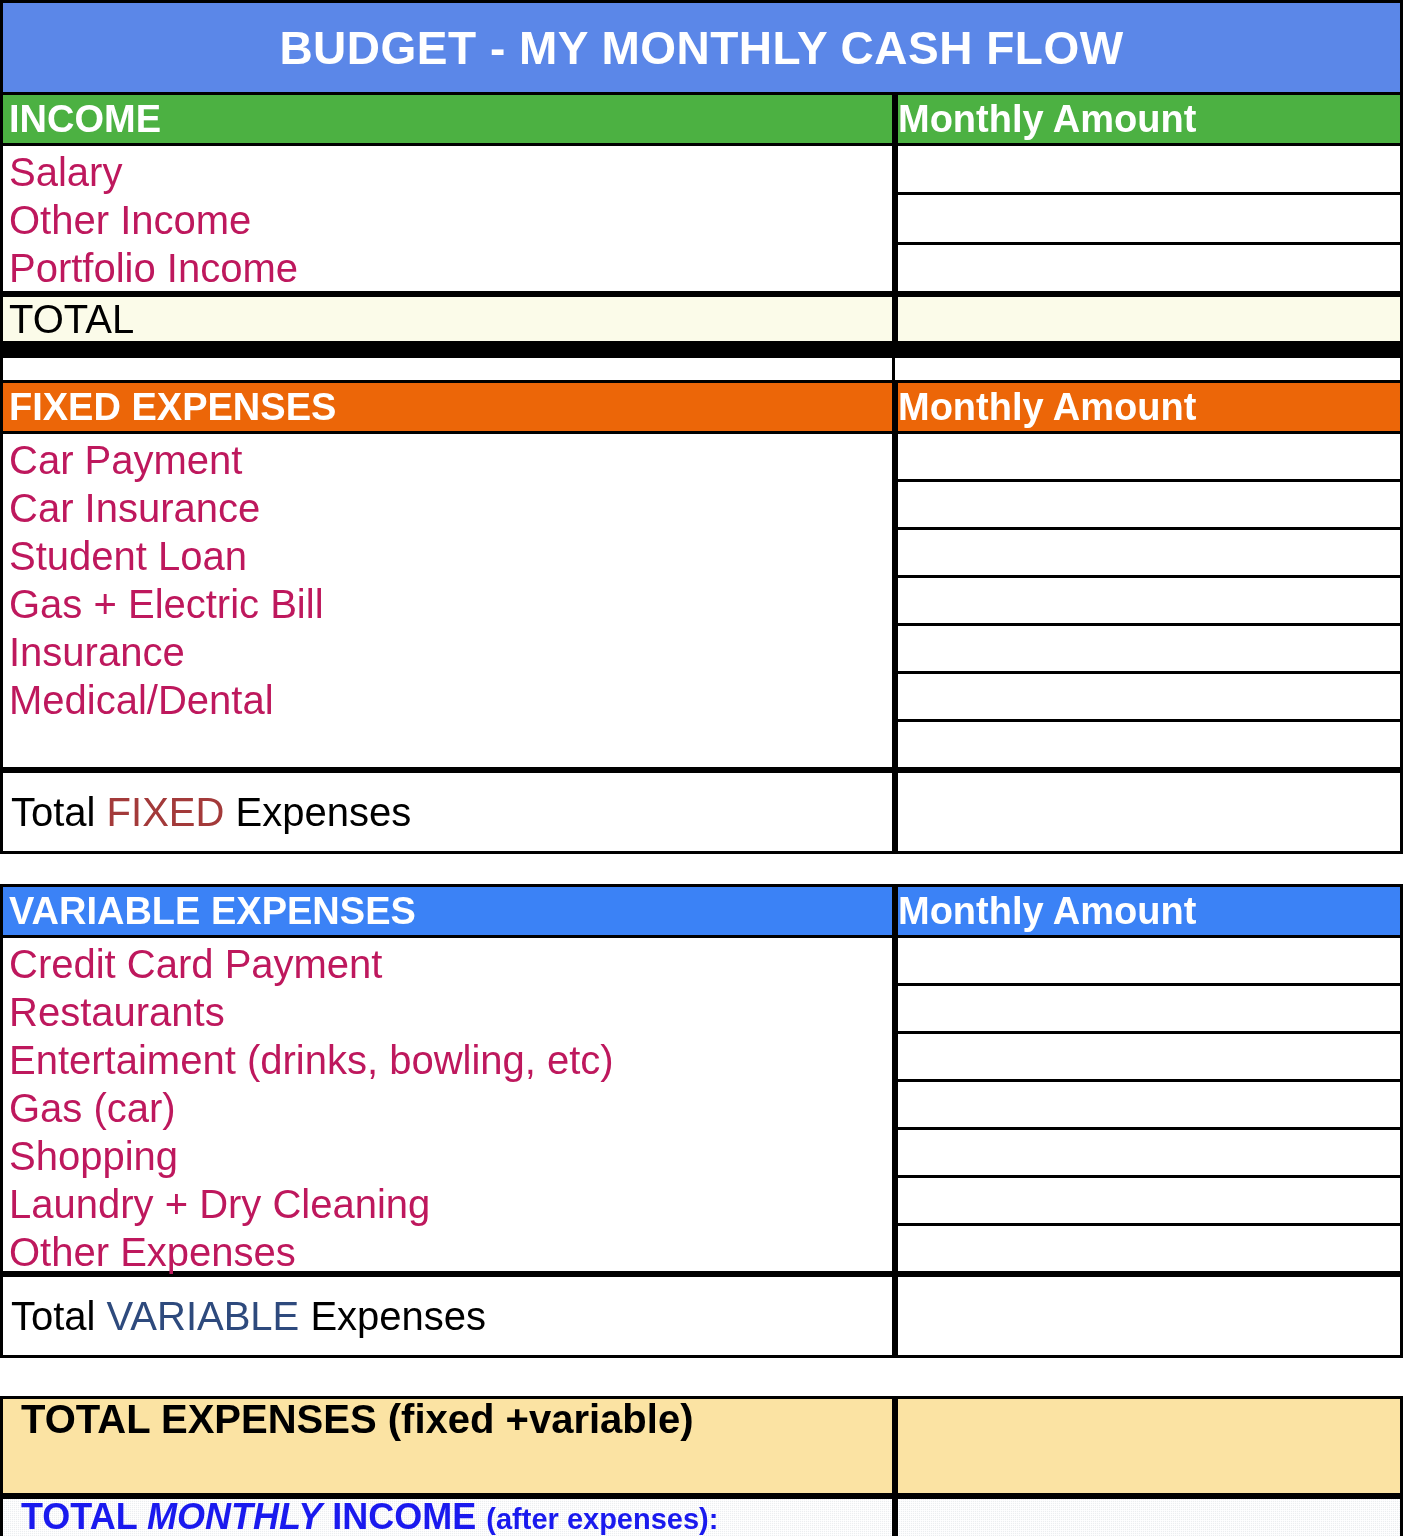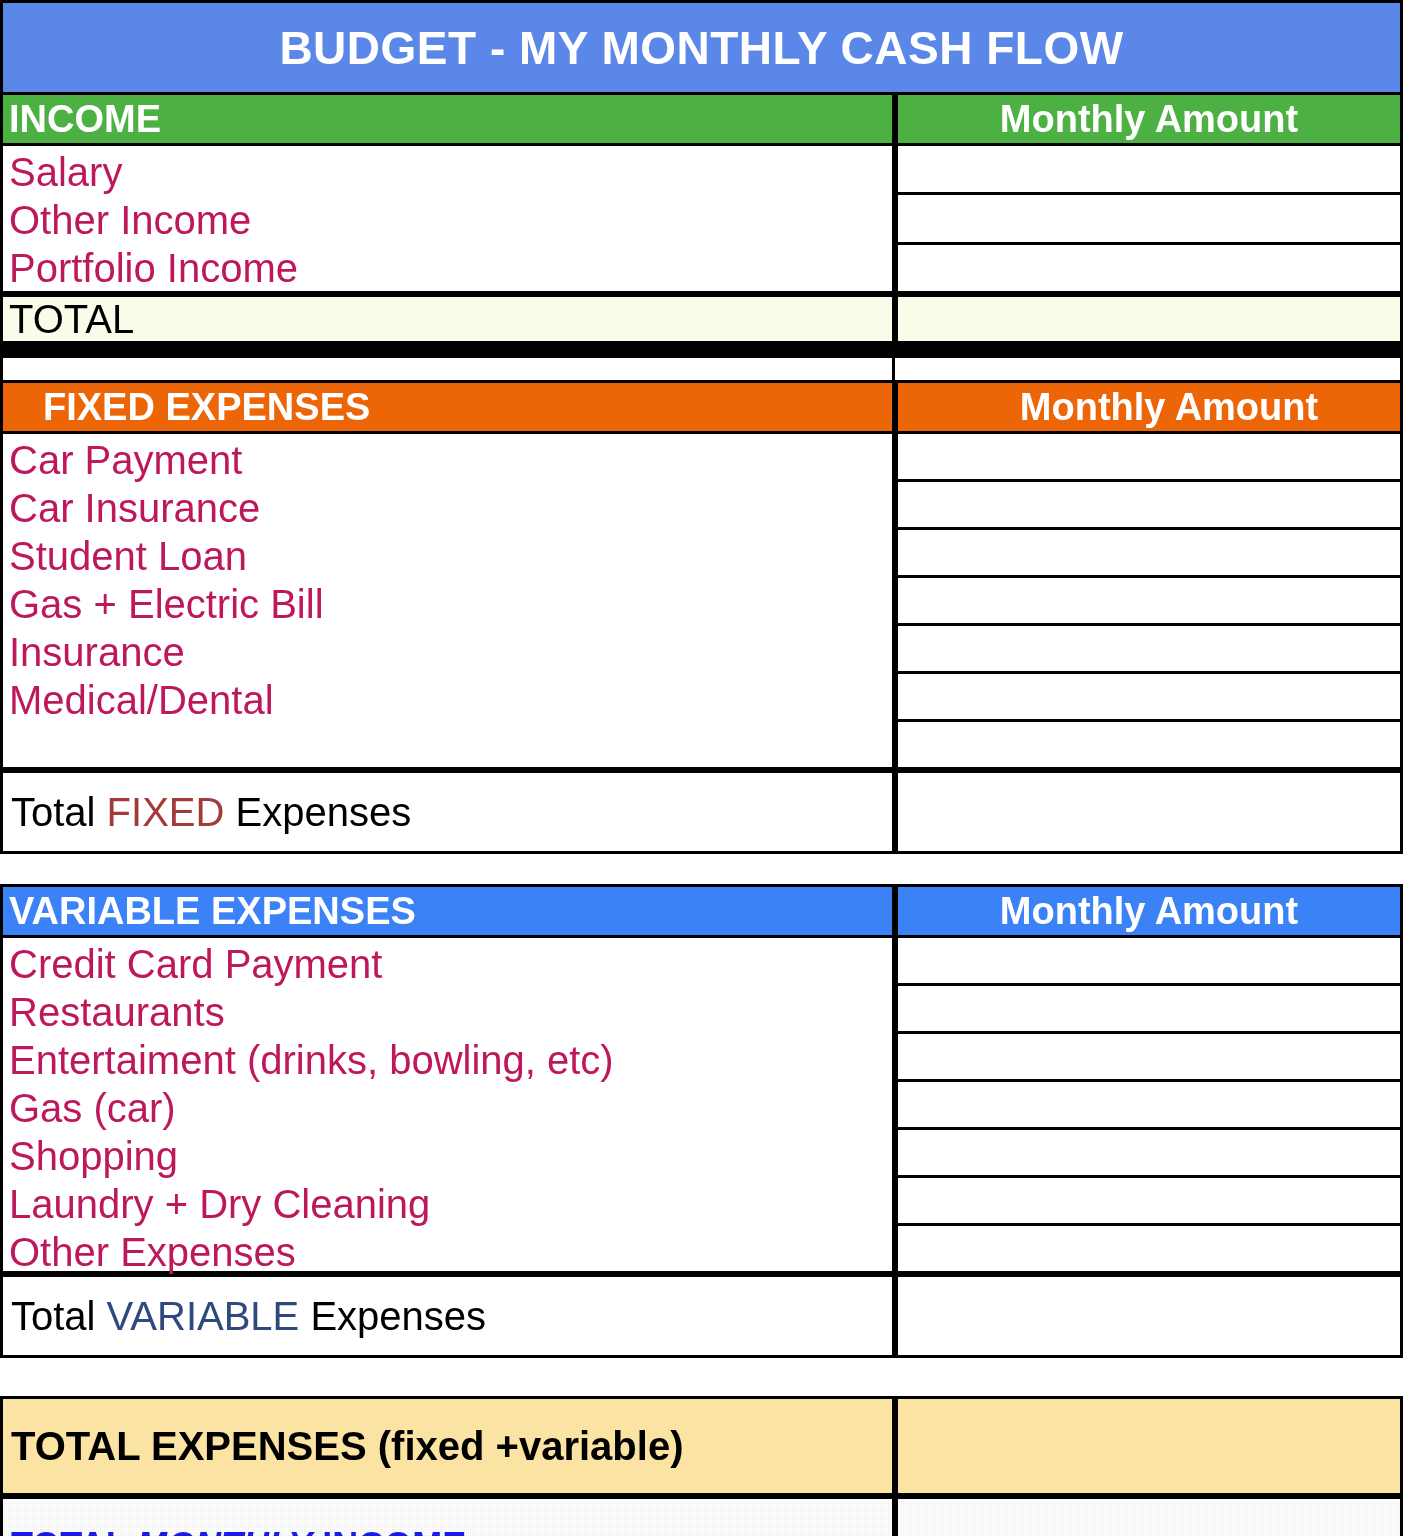--- a/index.html
+++ b/index.html
@@ -58,37 +58,37 @@
     align-items: center;
     padding-left: 6px;
   }
   .band .band-amount {
     flex: 1;
     box-sizing: border-box;
     border: 3px solid #000000;
     border-left: 3px solid #000000;
     display: flex;
     align-items: center;
-    justify-content: center;
+    justify-content: flex-start;
   }
   .band .band-text {
     color: #ffffff;
     font-size: 38px;
     font-weight: bold;
     line-height: 1;
     white-space: nowrap;
   }
   .band .band-text.amt {
     font-size: 38px;
   }
 
   .band.green .band-label,
   .band.green .band-amount { background: #4cb944; background: #4cb142; }
   .band.orange .band-label,
-  .band.orange .band-amount { background: #ec6608; padding-left: 40px; }
+  .band.orange .band-amount { background: #ec6608; }
   .band.yellow .band-label,
   .band.yellow .band-amount { background: #3b82f6; }
 
   
   .block {
     display: flex;
     box-sizing: border-box;
   }
   .block .labels {
     width: 895px;
@@ -210,22 +210,22 @@
   .grand {
     display: flex;
     height: 100px;
     box-sizing: border-box;
   }
   .grand .gl {
     width: 895px;
     box-sizing: border-box;
     border: 3px solid #000000;
     display: flex;
-    align-items: center;
-    padding-left: 8px;
+    align-items: flex-start;
+    padding-left: 18px;
   }
   .grand .gr {
     flex: 1;
     box-sizing: border-box;
     border: 3px solid #000000;
   }
   .grand.peach .gl, .grand.peach .gr { background: #fbe3a3; }
   .grand.peach .gl .txt {
     font-size: 40px;
     font-weight: bold;

